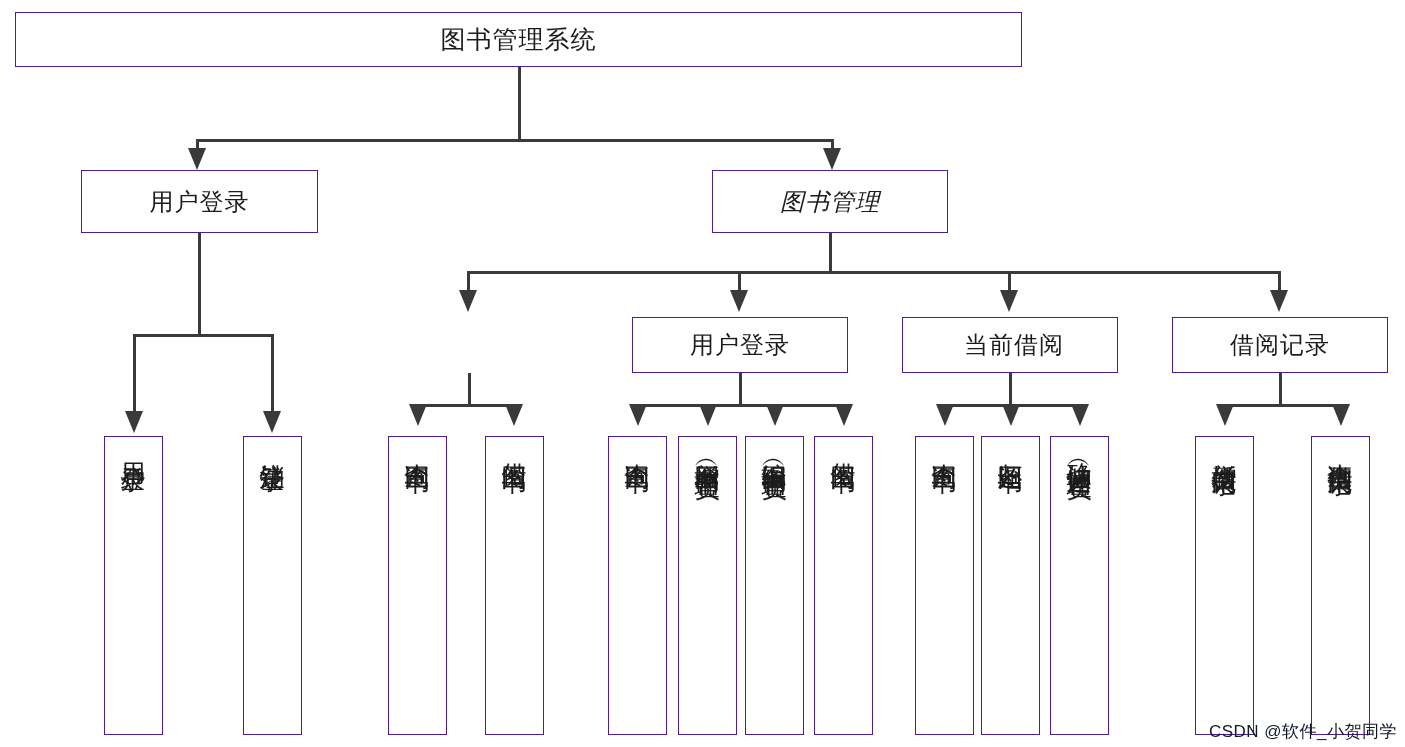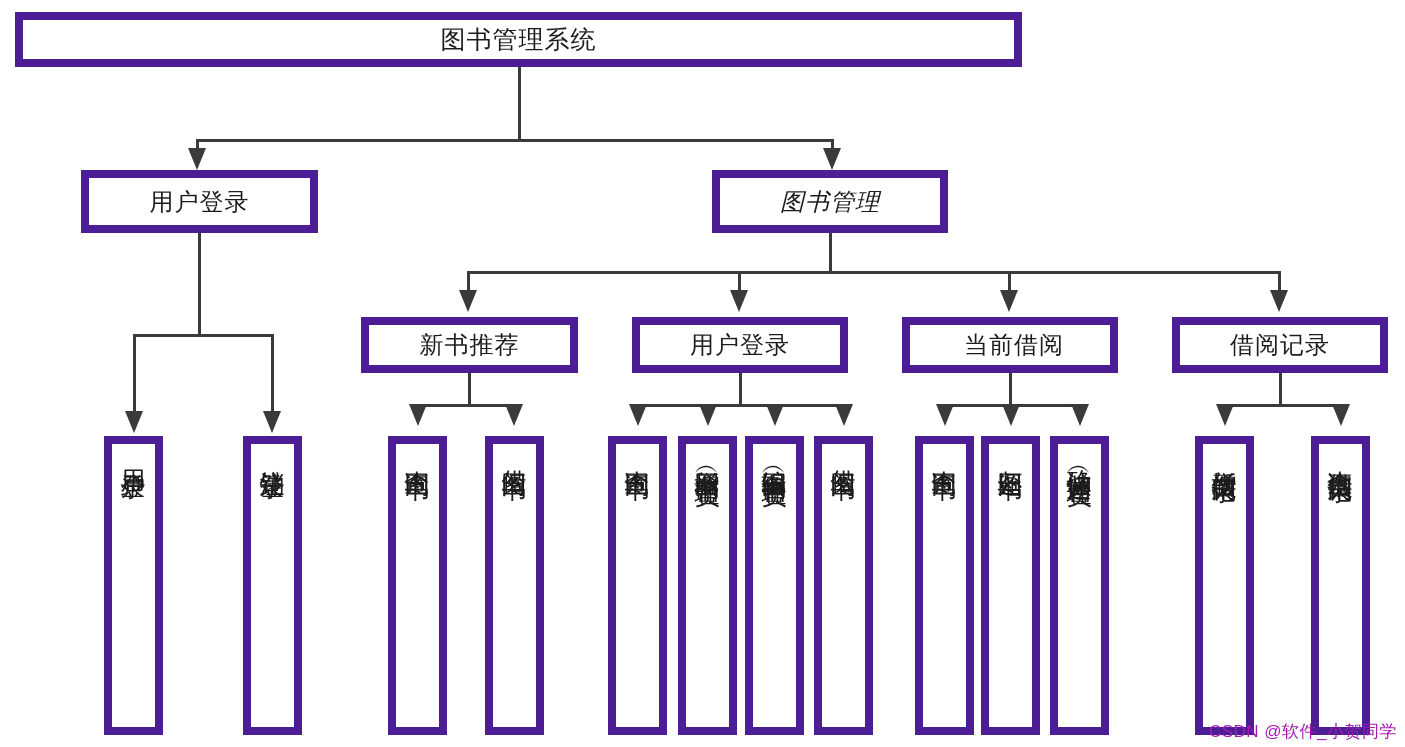--- a/index.html
+++ b/index.html
@@ -14,21 +14,21 @@
     position: relative;
     width: 1405px;
     height: 747px;
     background: #ffffff;
     overflow: hidden;
   }
   
   .node {
     position: absolute;
     box-sizing: border-box;
-    border: 8px solid #4c1d95;
+    border: 1px solid #4c1d95;
     background: #ffffff;
     display: flex;
     align-items: center;
     justify-content: center;
     color: #1c1c1c;
   }
   .node .lbl {
     display: block;
     text-align: center;
     line-height: 1.0;
@@ -69,21 +69,21 @@
     border-left: 9px solid transparent;
     border-right: 9px solid transparent;
     border-top: 22px solid #3a3a3a;
   }
   
   #watermark {
     position: absolute;
     right: 8px;
     bottom: 4px;
     font-size: 17px;
-    color: #a21caf;
+    color: #0f172a;
     letter-spacing: 0.5px;
     white-space: nowrap;
     user-select: none;
   }
 </style>
 </head>
 <body>
 
 <div id="canvas">
 
@@ -119,23 +119,20 @@
   <div class="ln h" style="left:467px; top:271px; width:814px;"></div>
   <div class="ln v" style="left:467px; top:271px; height:22px;"></div>
   <div class="arrow" style="left:459px; top:290px;"></div>
   <div class="ln v" style="left:738px; top:271px; height:22px;"></div>
   <div class="arrow" style="left:730px; top:290px;"></div>
   <div class="ln v" style="left:1008px; top:271px; height:22px;"></div>
   <div class="arrow" style="left:1000px; top:290px;"></div>
   <div class="ln v" style="left:1278px; top:271px; height:22px;"></div>
   <div class="arrow" style="left:1270px; top:290px;"></div>
 
-  <div class="node h" style="left:361px; top:317px; width:217px; height:56px;">
-    <span class="lbl">新书推荐</span>
-  </div>
   <div class="node h" style="left:632px; top:317px; width:216px; height:56px;">
     <span class="lbl">用户登录</span>
   </div>
   <div class="node h" style="left:902px; top:317px; width:216px; height:56px;padding-left:8px;">
     <span class="lbl">当前借阅</span>
   </div>
   <div class="node h" style="left:1172px; top:317px; width:216px; height:56px;">
     <span class="lbl">借阅记录</span>
   </div>
 

